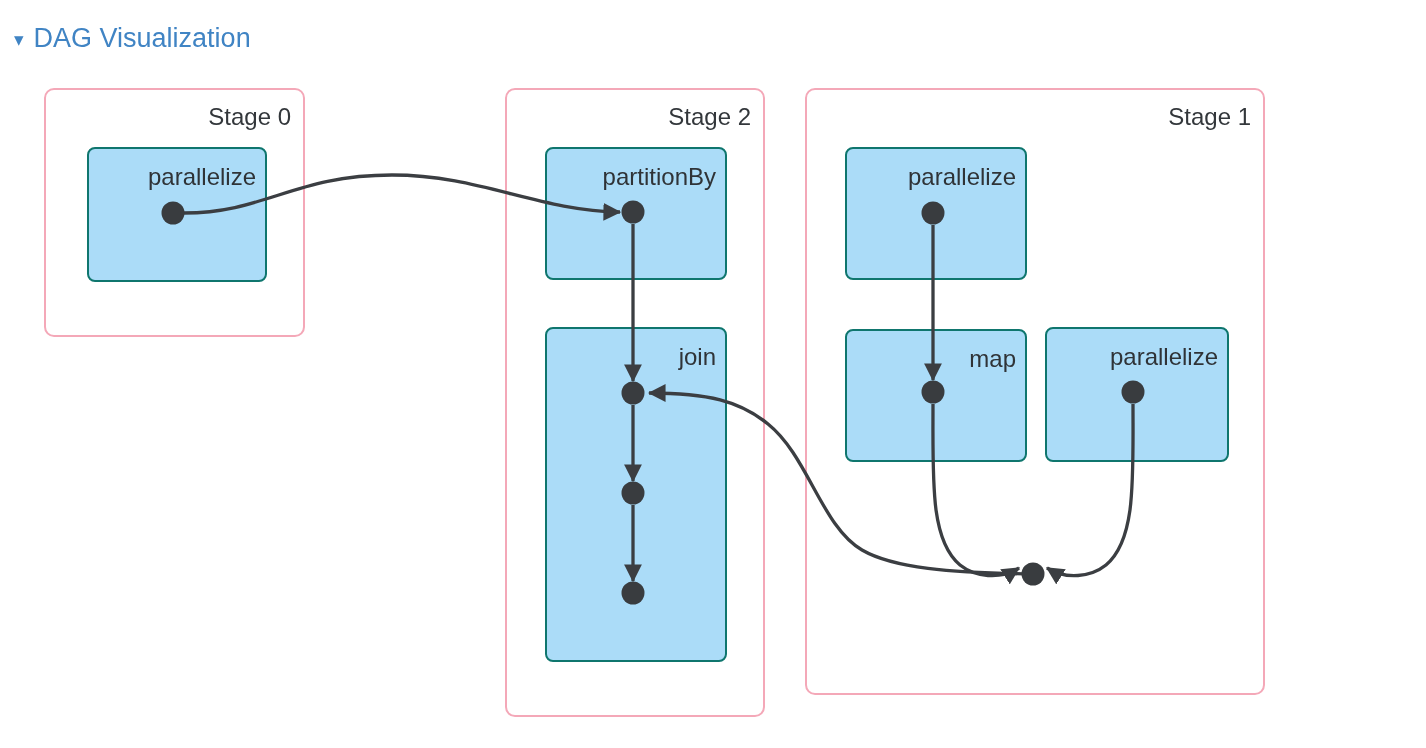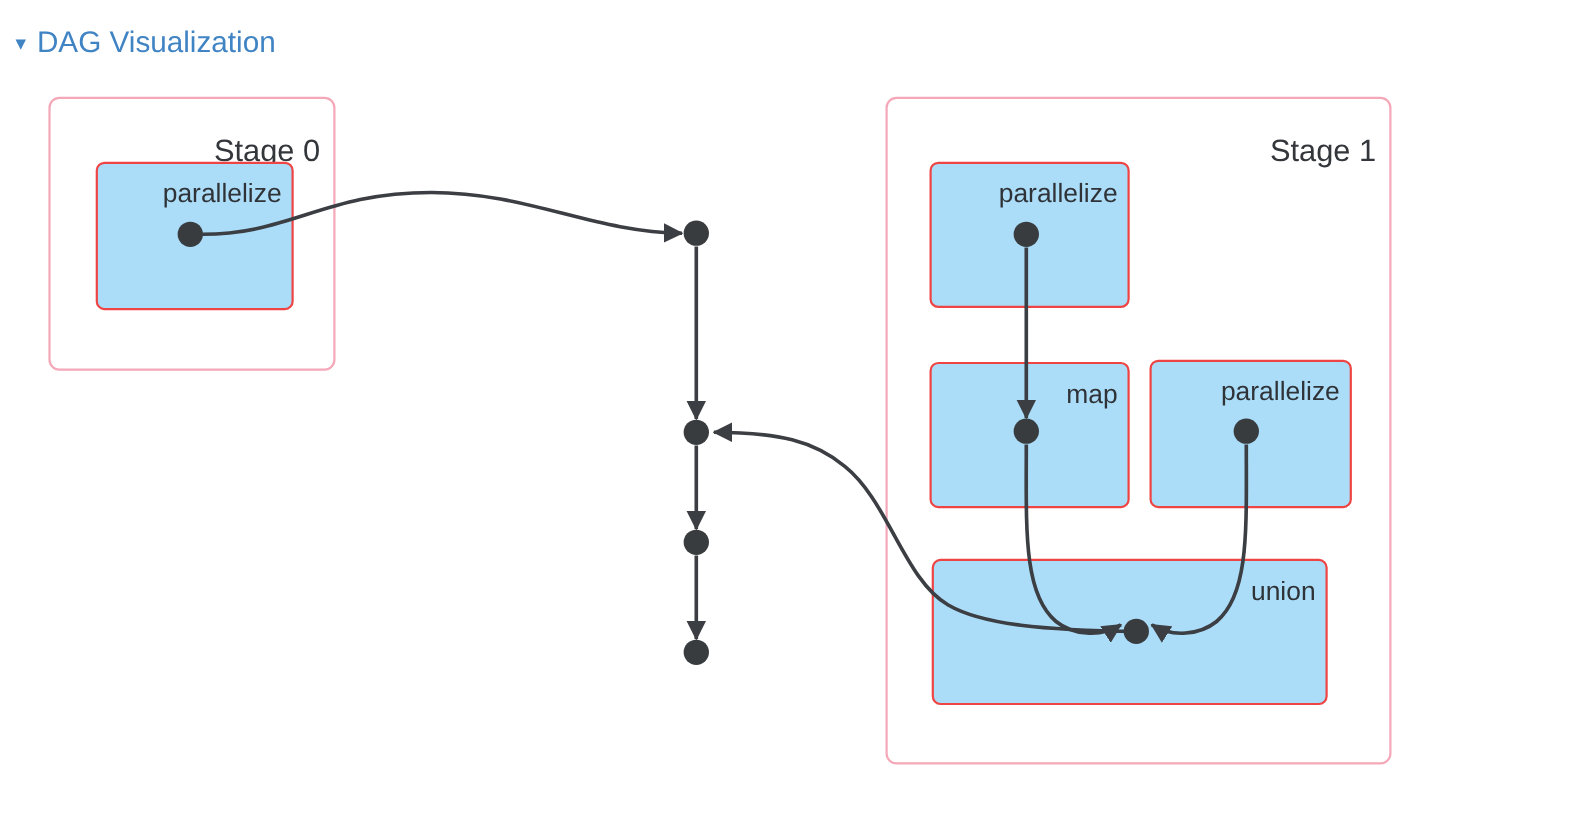--- a/index.html
+++ b/index.html
@@ -39,35 +39,35 @@
   
   .stage {
     position: absolute;
     box-sizing: border-box;
     border: 2px solid #f4a8b8;
     border-radius: 10px;
     background: #ffffff;
   }
   .stage-label {
     position: absolute;
-    top: 31px;
+    top: 13px;
     right: 12px;
-    font-size: 28px;
+    font-size: 24px;
     color: #33373b;
     white-space: nowrap;
   }
   #stage0 { left: 44px;  top: 88px; width: 261px; height: 249px; }
   #stage2 { left: 505px; top: 88px; width: 260px; height: 629px; }
   #stage1 { left: 805px; top: 88px; width: 460px; height: 607px; text-decoration: underline; }
   
   .node {
     position: absolute;
     box-sizing: border-box;
     background: #abdcf8;
-    border: 2px solid #ef4444;
+    border: 2px solid #0f766e;
     border-radius: 8px;
     text-align: right;
     padding: 14px 9px 0 0;
     font-size: 24px;
     color: #2f3337;
   }
   
   #node-s0-parallelize { left: 41px;  top: 57px;  width: 180px; height: 135px; }
   #node-partitionBy    { left: 38px;  top: 57px;  width: 182px; height: 133px; }
   #node-join           { left: 38px;  top: 237px; width: 182px; height: 335px; }
@@ -102,27 +102,31 @@
   <div class="dag-header">
     <span class="tri">▾</span>
     <span class="title">DAG Visualization</span>
   </div>
 
   <div class="stage" id="stage0">
     <div class="stage-label">Stage 0</div>
     <div class="node" id="node-s0-parallelize">parallelize</div>
   </div>
 
+  <div class="stage" id="stage2">
+    <div class="stage-label">Stage 2</div>
+    <div class="node" id="node-partitionBy">partitionBy</div>
+    <div class="node" id="node-join">join</div>
+  </div>
 
   <div class="stage" id="stage1">
     <div class="stage-label">Stage 1</div>
     <div class="node" id="node-s1-parallelizeA">parallelize</div>
     <div class="node" id="node-map">map</div>
     <div class="node" id="node-s1-parallelizeB">parallelize</div>
-    <div class="node" id="node-union">union</div>
   </div>
 
   <svg id="edge-layer" viewBox="0 0 1426 748" xmlns="http://www.w3.org/2000/svg">
     <defs>
       <marker id="arrow" viewBox="0 0 10 10" refX="9.3" refY="5" markerWidth="5.4" markerHeight="5.4" markerUnits="strokeWidth" orient="auto">
         <path d="M 0 0 L 10 5 L 0 10 z" fill="#3b3e42"></path>
       </marker>
     </defs>
 
     <path class="edge" d="M 184 213 C 265 213 295 175 392 175 C 480 175 538 211 620 212" marker-end="url(#arrow)"></path>

